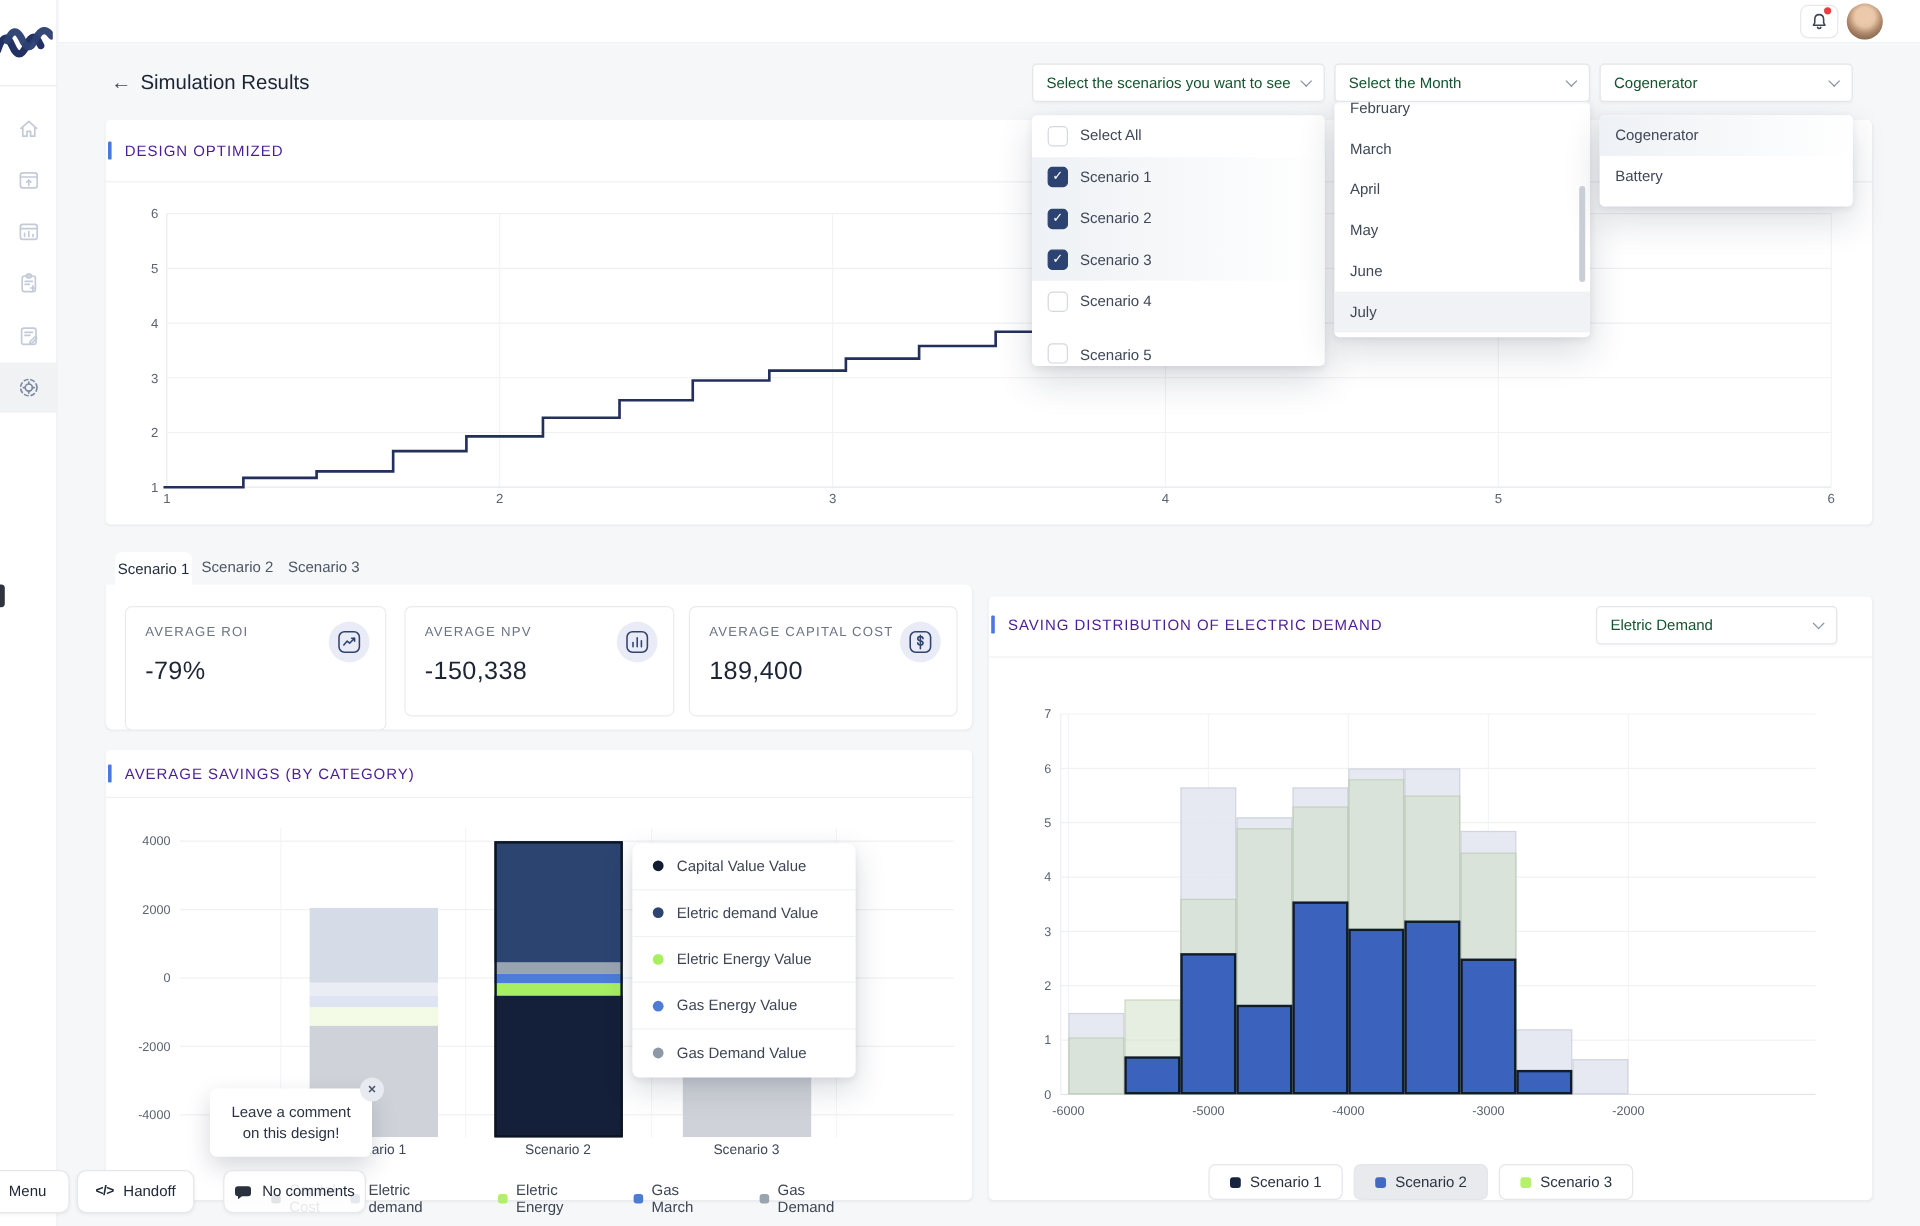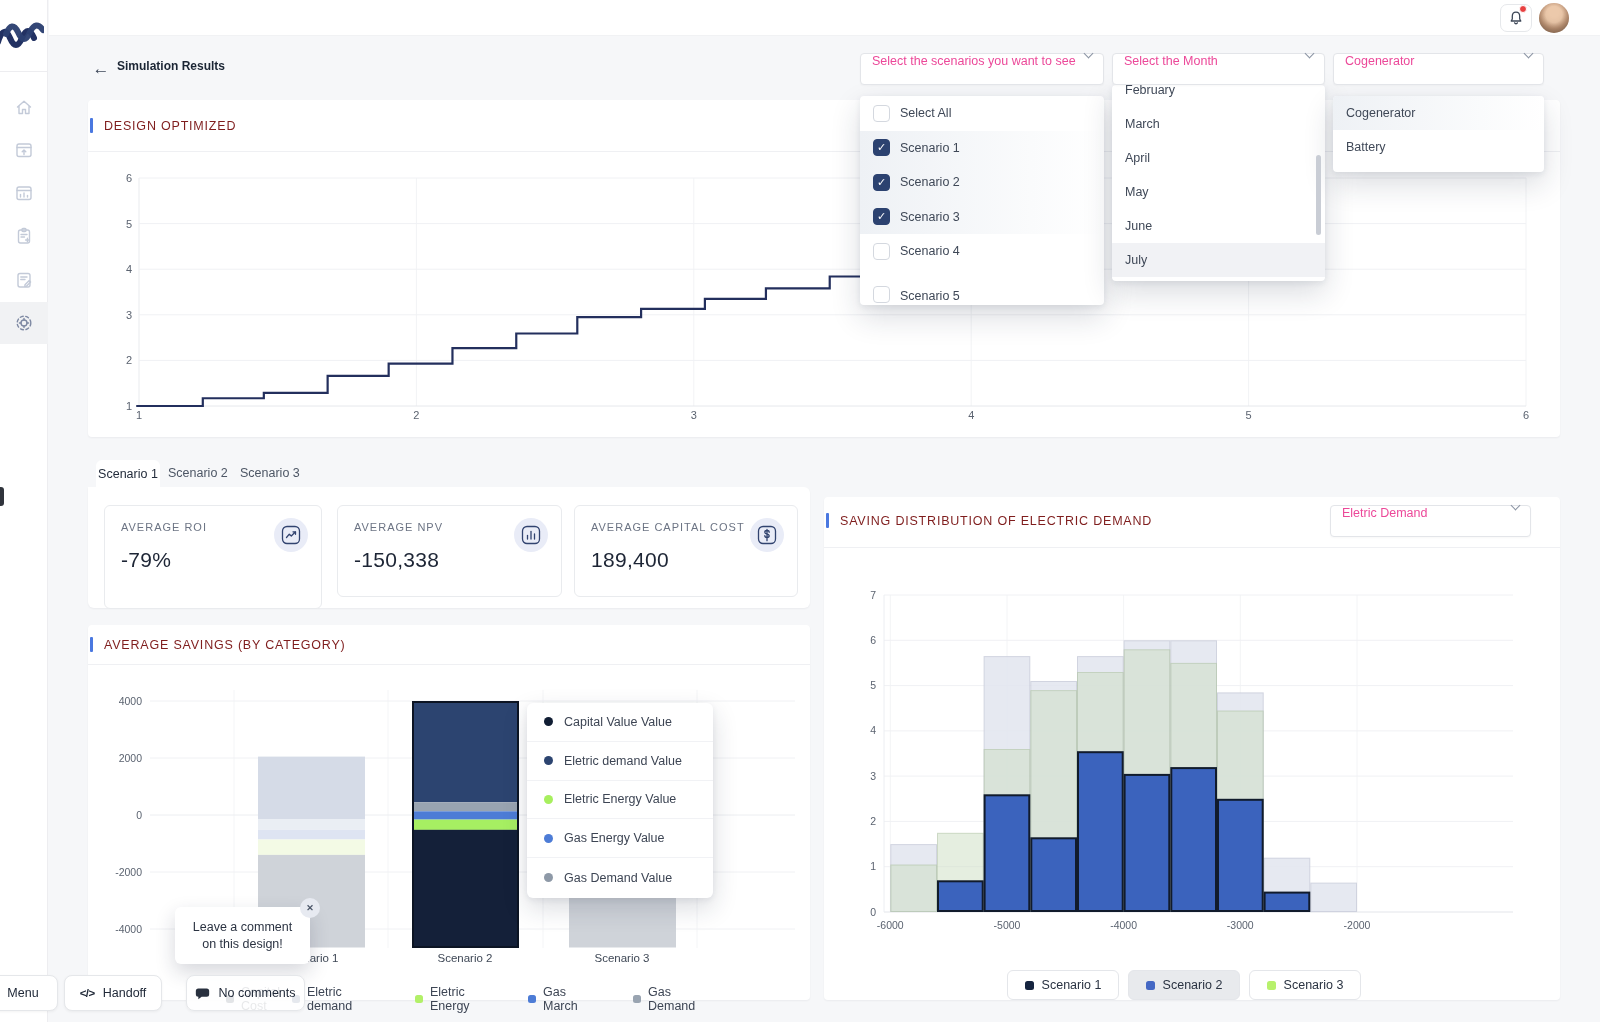--- a/index.html
+++ b/index.html
@@ -13,36 +13,36 @@
   .avatar{position:absolute;left:1539px;top:3px;width:30px;height:30px;border-radius:50%;z-index:13;
     background:radial-gradient(circle at 50% 38%,#ecc9ab 0 34%,#c49a7c 58%,#7f6250 100%);box-shadow:inset 0 -6px 8px rgba(60,40,20,.25)}
   
   .sidebar{position:absolute;left:0;top:0;width:48px;height:1022px;background:#fff;border-right:1px solid #ededf0;z-index:15}
   .logo-divider{position:absolute;left:0;top:71px;width:48px;height:1px;background:#ededf0}
   .nav-item{position:absolute;left:0;width:48px;height:42px;display:flex;align-items:center;justify-content:center}
   .nav-item.active{background:#f1f2f4}
   .edge-mark{position:absolute;left:0;top:487px;width:4px;height:19px;background:#30343c;border-radius:0 3px 3px 0;z-index:16}
   
   .back{position:absolute;left:90px;top:58px;width:22px;height:22px;font-size:17px;color:#3d4759;display:flex;align-items:center;justify-content:center;z-index:5}
-  .page-title{position:absolute;left:117px;top:59px;font-size:12px;font-weight:700;color:#1b2534;z-index:5}
-  
-  .sel{position:absolute;height:32px;background:#fff;border:1px solid #e3e5e9;border-radius:4px;display:flex;justify-content:space-between;padding:0 11px;font-size:12.5px;color:#ec4899;z-index:42;box-shadow:0 1px 2px rgba(0,0,0,.03)}
+  .page-title{position:absolute;left:117px;top:59px;font-size:17px;font-weight:400;color:#1b2534;z-index:5}
+  
+  .sel{position:absolute;height:32px;background:#fff;border:1px solid #e3e5e9;border-radius:4px;display:flex;align-items:center;justify-content:space-between;padding:0 11px;font-size:12.5px;color:#14532d;z-index:42;box-shadow:0 1px 2px rgba(0,0,0,.03)}
   .chev{width:7px;height:7px;border-right:1.5px solid #8a93a3;border-bottom:1.5px solid #8a93a3;transform:rotate(45deg);margin-top:-4px;flex:none}
   .panel{position:absolute;background:#fff;border-radius:4px;box-shadow:0 12px 30px rgba(25,35,60,.16),0 2px 6px rgba(25,35,60,.08);z-index:41;overflow:hidden}
   .opt{display:flex;align-items:center;gap:10px;padding:0 13px;font-size:12.5px;color:#3f4857;height:34px}
   .opt.hl{background:linear-gradient(90deg,#eef1f5 0%,#fafbfc 70%,#ffffff 100%)}
   .opt.solid{background:#f1f2f5}
   .cb{width:17px;height:17px;border:1px solid #d4d8df;border-radius:4px;background:#fff;flex:none;display:flex;align-items:center;justify-content:center;font-size:11px;line-height:1;color:#fff}
   .cb.on{background:#2c4270;border-color:#2c4270}
   .scrollbar{position:absolute;width:5px;border-radius:3px;background:#c9cdd5;z-index:43}
   
   .card{position:absolute;background:#fff;border-radius:4px;box-shadow:0 1px 2px rgba(16,24,40,.05);z-index:1}
   .card-head{position:absolute;display:flex;align-items:center;gap:11px;z-index:2}
   .accent{width:3px;height:15px;background:#4a78e0;border-radius:1px;flex:none}
-  .chead-title{font-size:12.5px;letter-spacing:.8px;color:#7f1d1d;font-weight:500}
+  .chead-title{font-size:12.5px;letter-spacing:.8px;color:#4c1d95;font-weight:500}
   .divider{position:absolute;height:1px;background:#eff0f3;z-index:2}
   
   .tab-active{position:absolute;background:#fff;border-radius:6px 6px 0 0;display:flex;align-items:center;justify-content:center;font-size:12.5px;font-weight:500;color:#232c3b;z-index:3}
   .tab{position:absolute;font-size:12.5px;color:#4d5665;z-index:3}
   .stat-card{position:absolute;border:1px solid #e9ebee;border-radius:6px;background:#fff}
   .stat-label{position:absolute;left:16px;top:15px;font-size:11px;letter-spacing:1px;color:#6c7484}
   .stat-value{position:absolute;left:16px;top:42px;font-size:21px;font-weight:500;color:#1d2535;letter-spacing:.3px}
   .stat-icon{position:absolute;right:13px;top:12px;width:34px;height:34px;border-radius:50%;background:#e9ecf7;display:flex;align-items:center;justify-content:center}
   
   .tooltipbox{position:absolute;background:#fff;border-radius:6px;box-shadow:0 10px 26px rgba(25,35,60,.16),0 2px 6px rgba(25,35,60,.07);z-index:25}

